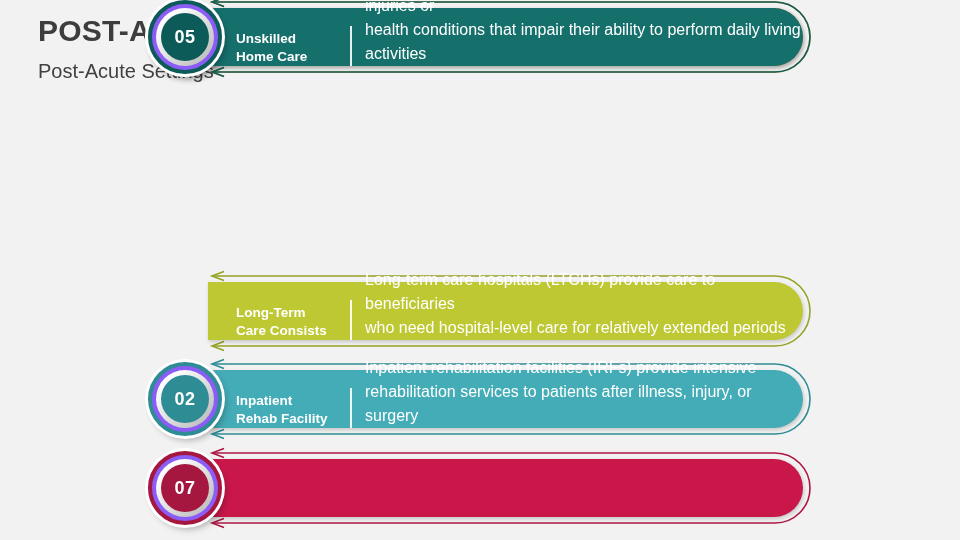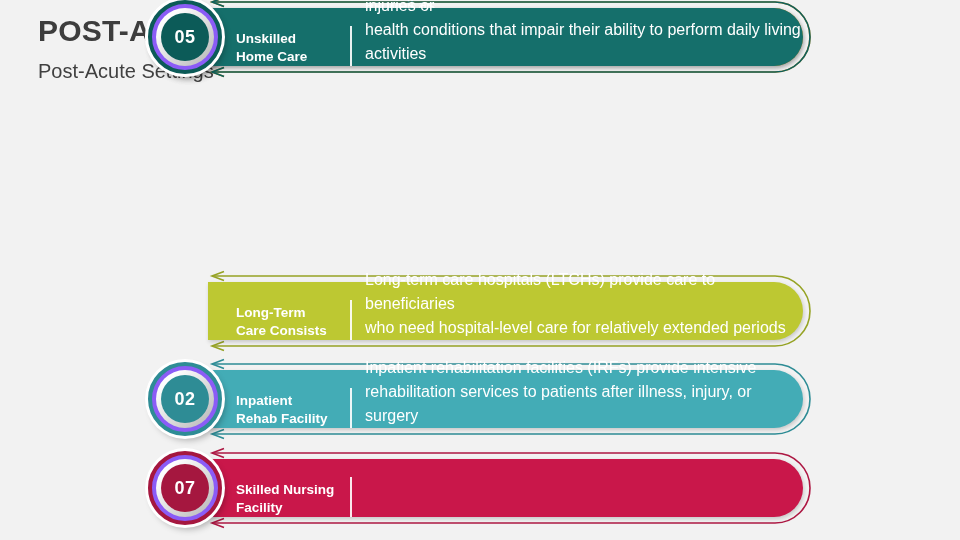--- a/index.html
+++ b/index.html
@@ -125,22 +125,20 @@
     </div>
   </div>
 
   <div class="row" style="--pill: #c9174a; --circle: #a5173f; --outline: #ad1843;">
     <svg class="outline-svg" viewBox="0 0 612 74">
       <path d="M 10 2 H 572 A 35 35 0 0 1 572 72 H 10" fill="none" stroke="var(--outline)" stroke-width="1.6"></path>
       <path d="M 21 6.5 L 9 2 L 21 -2.5" fill="none" stroke="var(--outline)" stroke-width="1.6"></path>
       <path d="M 21 76.5 L 9 72 L 21 67.5" fill="none" stroke="var(--outline)" stroke-width="1.6"></path>
     </svg>
     <div class="pill">
-      <div class="pill-label">Skilled Nursing
-Facility</div>
       <div class="pill-divider"></div>
     </div>
     <div class="circle">
       <div class="circle-mid">
         <div class="circle-in">
           <span class="circle-num">07</span>
         </div>
       </div>
     </div>
   </div>

